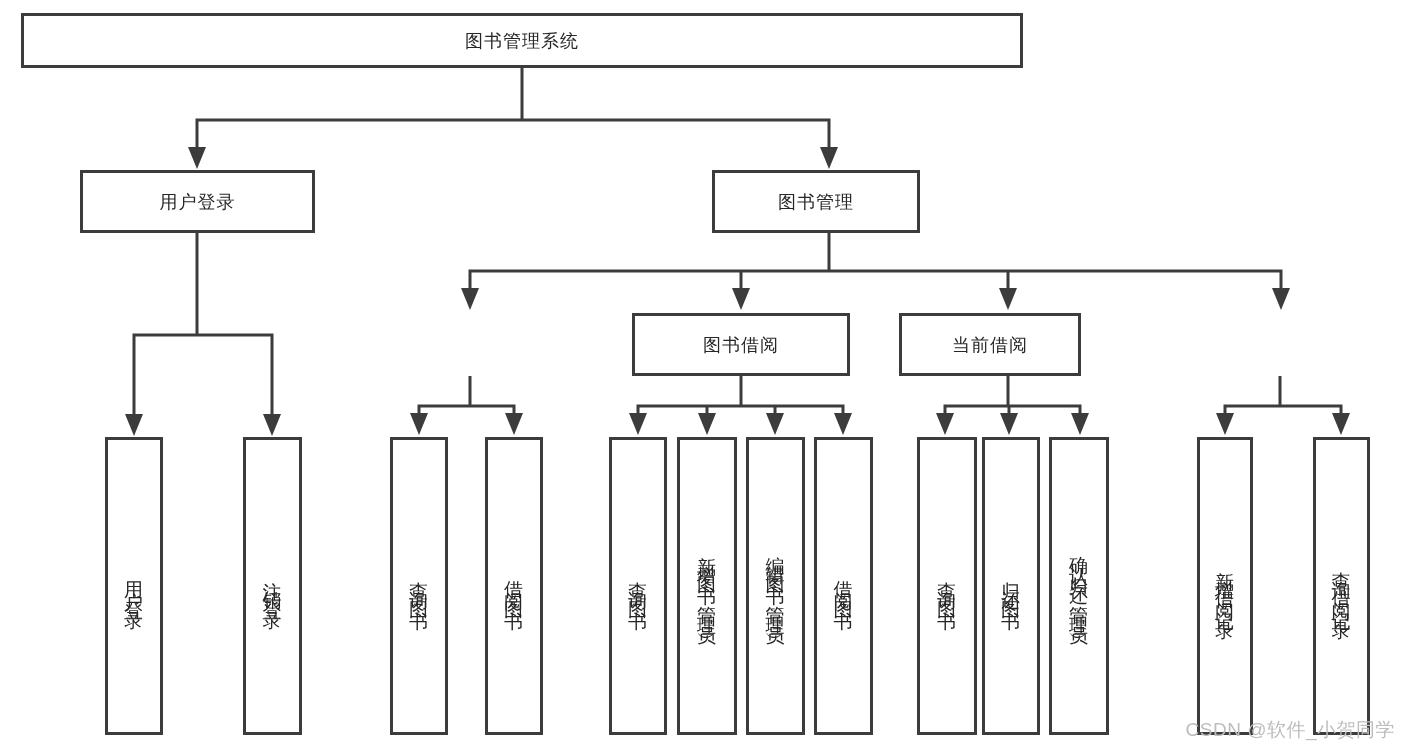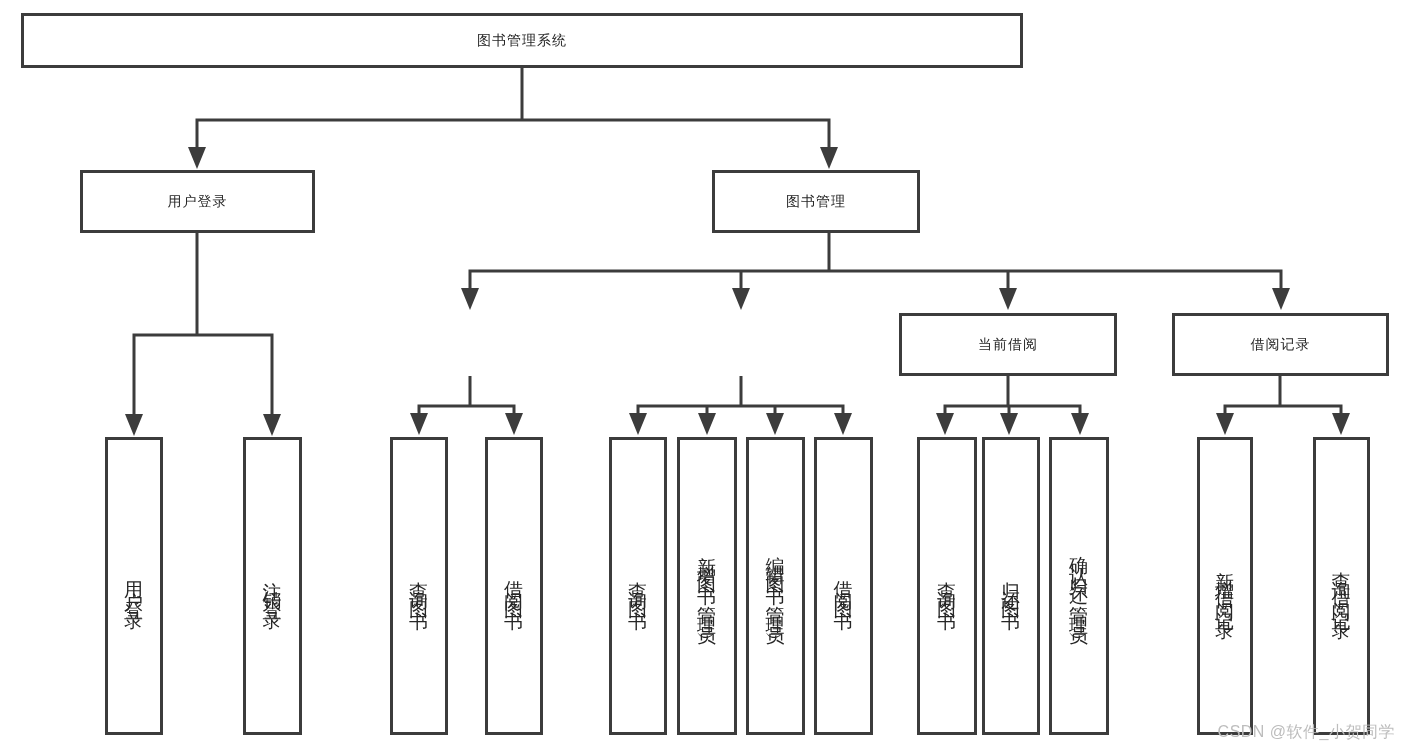--- a/index.html
+++ b/index.html
@@ -20,36 +20,36 @@
     position: absolute;
     box-sizing: border-box;
     border: 3px solid #3c3c3c;
     background: #ffffff;
     display: flex;
     align-items: center;
     justify-content: center;
     color: #262626;
   }
   .box.h span {
-    font-size: 14px;
+    font-size: 18px;
     letter-spacing: 1px;
     white-space: nowrap;
   }
   .box.v .vt {
     writing-mode: vertical-rl;
     text-orientation: mixed;
     font-size: 19px;
     letter-spacing: 10px;
     line-height: 1;
   }
   .watermark {
     position: absolute;
     right: 10px;
     bottom: 4px;
-    font-size: 16px;
+    font-size: 19px;
     color: #bdbdbd;
     letter-spacing: 0.5px;
     white-space: nowrap;
   }
 </style>
 </head>
 <body>
 
 <div class="stage">
 
@@ -97,25 +97,25 @@
     <span>图书管理系统</span>
   </div>
 
   <div class="box h" style="left:80px;top:170px;width:235px;height:63px">
     <span>用户登录</span>
   </div>
   <div class="box h" style="left:712px;top:170px;width:208px;height:63px">
     <span>图书管理</span>
   </div>
 
-  <div class="box h" style="left:899px;top:313px;width:218px;height:63px">
+  <div class="box h" style="left:632px;top:313px;width:218px;height:63px">
+    <span>图书借阅</span>
+  </div>
+  <div class="box h" style="left:899px;top:313px;width:182px;height:63px">
     <span>当前借阅</span>
-  </div>
-  <div class="box h" style="left:1172px;top:313px;width:217px;height:63px">
-    <span>借阅记录</span>
   </div>
 
   <div class="box v" style="left:105px;top:437px;width:58px;height:298px">
     <span class="vt">用户登录</span>
   </div>
   <div class="box v" style="left:243px;top:437px;width:59px;height:298px">
     <span class="vt">注销登录</span>
   </div>
 
   <div class="box v" style="left:390px;top:437px;width:58px;height:298px">

